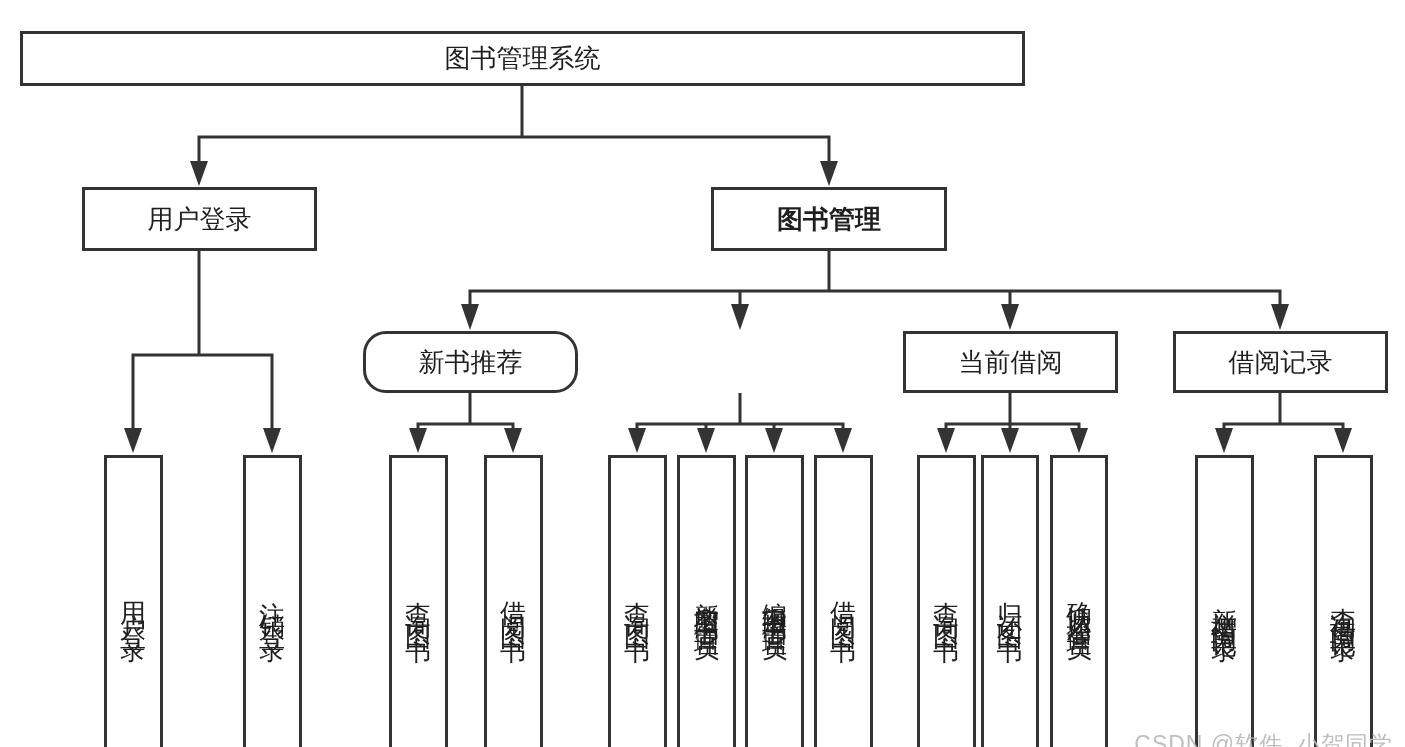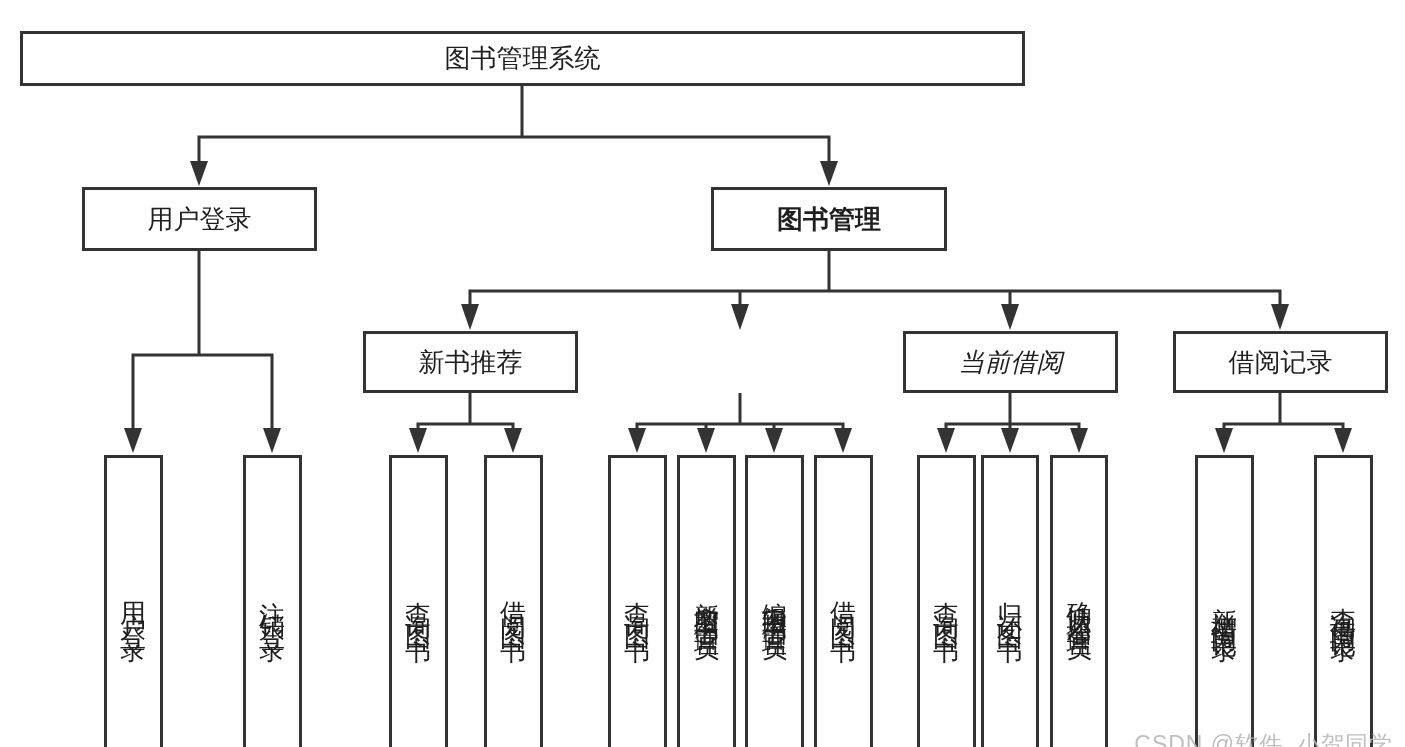--- a/index.html
+++ b/index.html
@@ -103,24 +103,24 @@
     <span>图书管理系统</span>
   </div>
 
   <div class="box" style="left:82px; top:169px; width:235px; height:64px;">
     <span>用户登录</span>
   </div>
   <div class="box" style="left:711px; top:169px; width:236px; height:64px;font-weight:bold;">
     <span>图书管理</span>
   </div>
 
-  <div class="box" style="left:363px; top:313px; width:215px; height:62px;">
+  <div class="box" style="left:363px; top:313px; width:215px; height:62px;border-radius:23px;">
     <span>新书推荐</span>
   </div>
-  <div class="box" style="left:903px; top:313px; width:215px; height:62px;font-style:italic;">
+  <div class="box" style="left:903px; top:313px; width:215px; height:62px;">
     <span>当前借阅</span>
   </div>
   <div class="box" style="left:1173px; top:313px; width:215px; height:62px;font-family:Liberation Mono, monospace;">
     <span>借阅记录</span>
   </div>
 
   <div class="box leaf" style="left:104px; top:437px; width:59px; height:299px;">
     <span>用户登录</span>
   </div>
   <div class="box leaf" style="left:243px; top:437px; width:59px; height:299px;">

